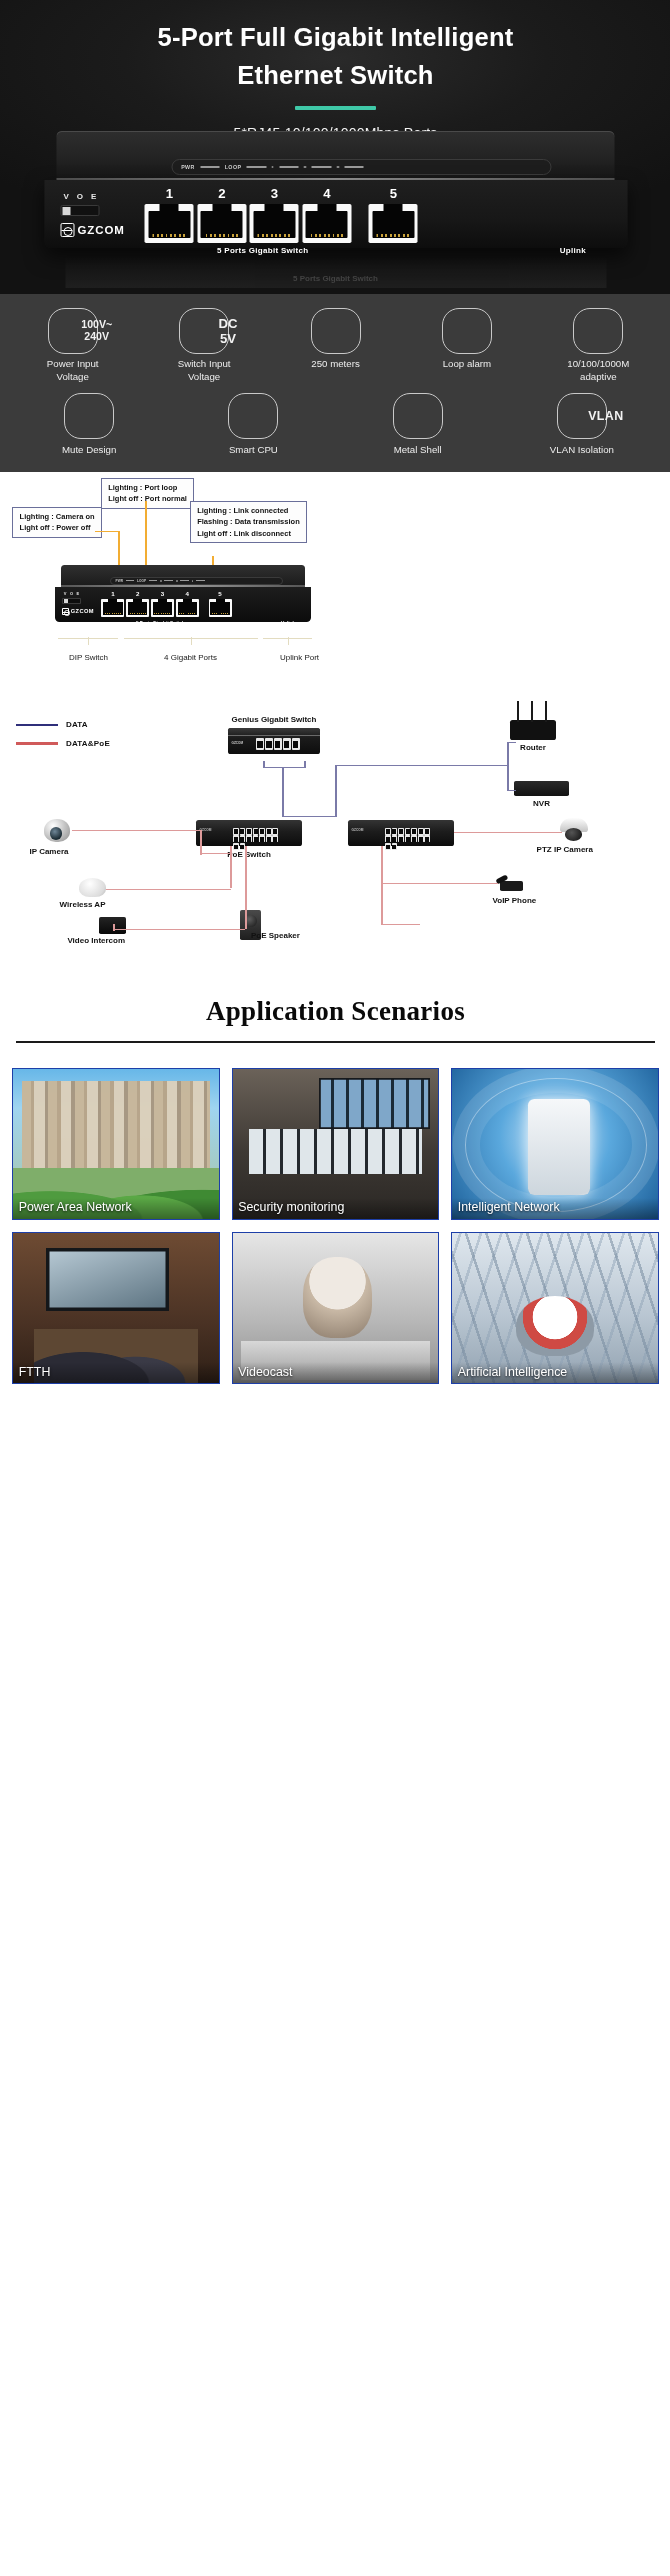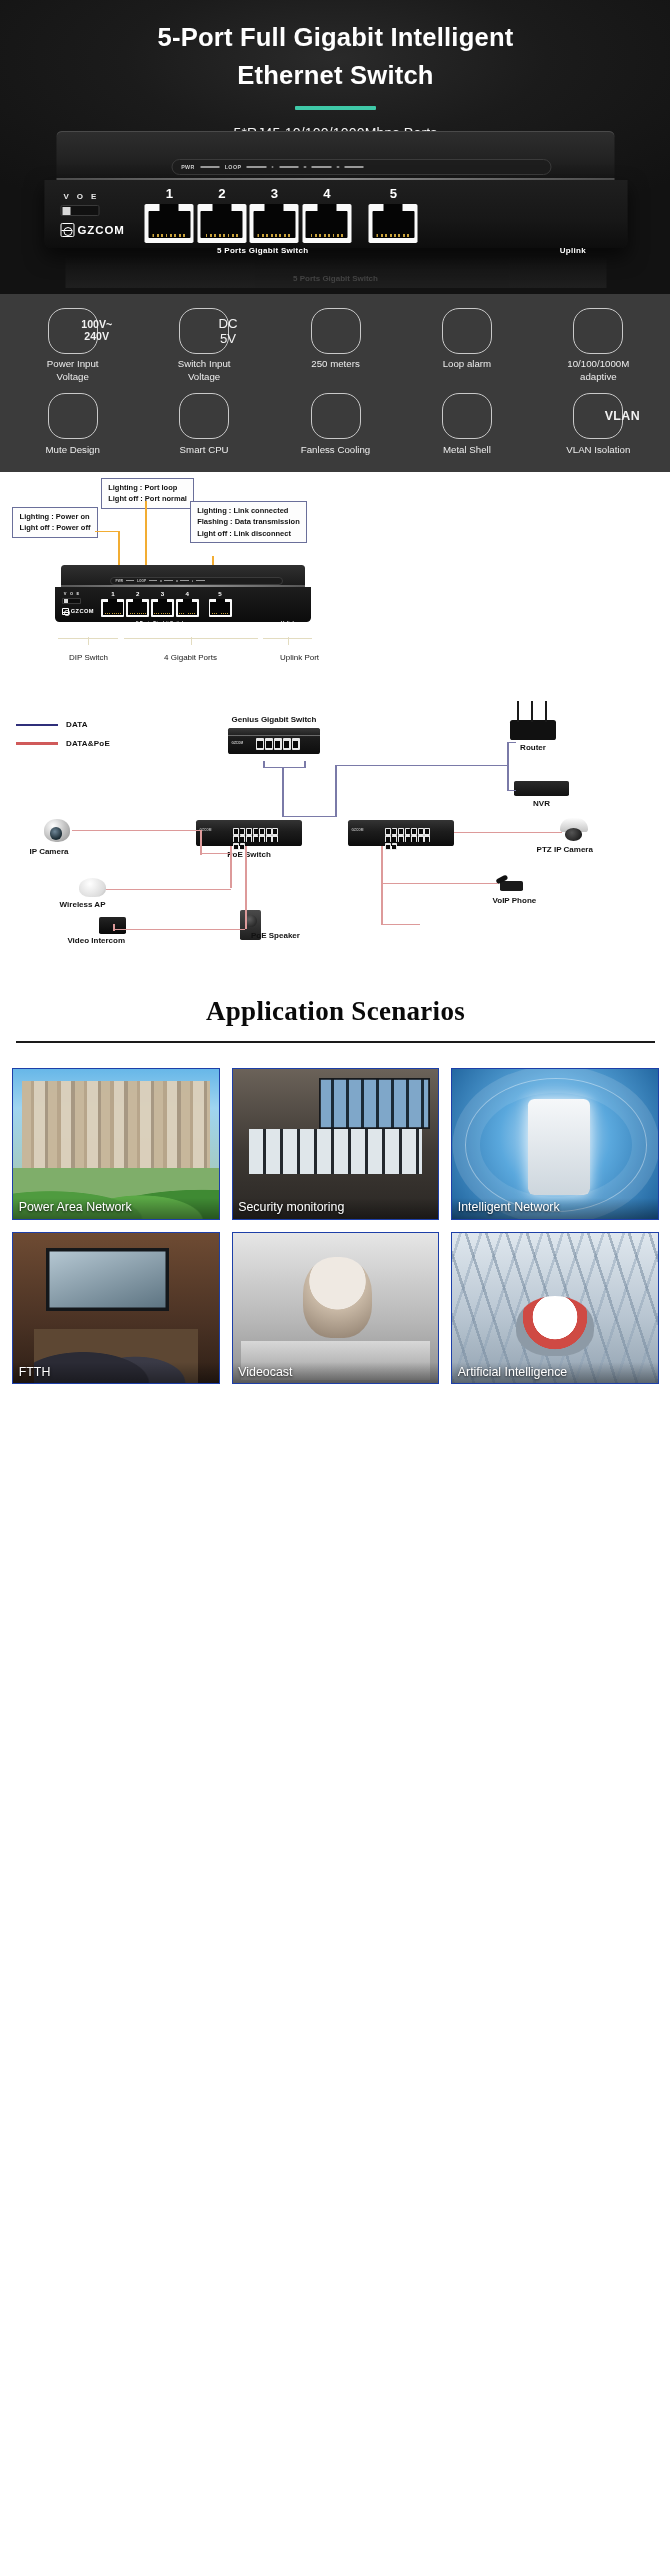--- a/index.html
+++ b/index.html
@@ -157,21 +157,21 @@
   .frow { display:flex; }
   .fcell { flex:1; text-align:center; padding: 3.5px 1.8px 7px; }
   .ficon {
     width: 44px; height:46px; margin: 0 auto 4.4px;
     border:1.3px solid #c9c9c9; border-radius:17px;
     display:flex; align-items:center; justify-content:center;
     color:#f2f2f2;
     padding-left:48px;
   }
   .ficon .t1 { font-size:10.6px; font-weight:bold; line-height:1.1; }
-  .ficon .t2 { font-size:13.2px; font-weight:normal; }
+  .ficon .t2 { font-size:13.2px; font-weight:bold; }
   .ficon .t3 { font-size:12.4px; font-weight:bold; letter-spacing:0.4px; }
   .flabel { color:#ededed; font-size:9.7px; line-height:1.25; }
 
   
   .callout-sec { background:#fff; padding: 12.4px 0 7px; position:relative; height: 240px; }
   .cbox {
     position:absolute;
     border:0.9px solid #6a6f9a;
     background:#fdfdfd;
     padding:3.5px 6.2px;
@@ -560,51 +560,39 @@
             <rect x="19" y="32" width="2" height="5"></rect>
               <rect x="23" y="32" width="2" height="5"></rect>
             <rect x="27" y="32" width="2" height="5"></rect>
           </g>
         </svg>
       </div>
       <div class="flabel"><span>Smart CPU</span></div>
     </div>
     <div class="fcell">
       <div class="ficon">
-        <svg width="34" height="30" viewBox="0 0 38 34" aria-hidden="true">
-          <path d="M9 11 q-3 -4 0 -8 M19 11 q-3 -4 0 -8 M29 11 q-3 -4 0 -8" fill="none" stroke="#eee" stroke-width="2.2"></path>
-          <rect x="4" y="14" width="30" height="14" rx="2.4" fill="none" stroke="#eee" stroke-width="2"></rect>
-          <circle cx="11" cy="21" r="2.6" fill="none" stroke="#eee" stroke-width="1.7"></circle>
-          <circle cx="19" cy="21" r="2.6" fill="none" stroke="#eee" stroke-width="1.7"></circle>
-          <circle cx="27" cy="21" r="2.6" fill="none" stroke="#eee" stroke-width="1.7"></circle>
-        </svg>
-      </div>
-      <div class="flabel"><span>Fanless Cooling</span></div>
-    </div>
-    <div class="fcell">
-      <div class="ficon">
         <svg width="30" height="32" viewBox="0 0 34 36" aria-hidden="true">
           <path d="M17 2 L31 6 v12 q0 11 -14 16 Q3 29 3 18 V6 z" fill="#ededed"></path>
           <path d="M10 9 l7 -3 5 5 -4 3 z M16 14 l4 4 -4 10 -4 -3 z" fill="#1d1d1d"></path>
         </svg>
       </div>
       <div class="flabel"><span>Metal Shell</span></div>
     </div>
     <div class="fcell">
       <div class="ficon">
         <div class="t3">VLAN</div>
       </div>
       <div class="flabel"><span>VLAN Isolation</span></div>
     </div>
   </div>
 </section>
 
 <section class="callout-sec">
   <div class="cbox b1">
-    <div>Lighting : Power on</div>
+    <div>Lighting : Camera on</div>
     <div>Light off : Power off</div>
   </div>
   <div class="cbox b2">
     <div>Lighting : Port loop</div>
     <div>Light off : Port normal</div>
   </div>
   <div class="cbox b3">
     <div>Lighting : Link connected</div>
     <div>Flashing : Data transmission</div>
     <div>Light off : Link disconnect</div>

